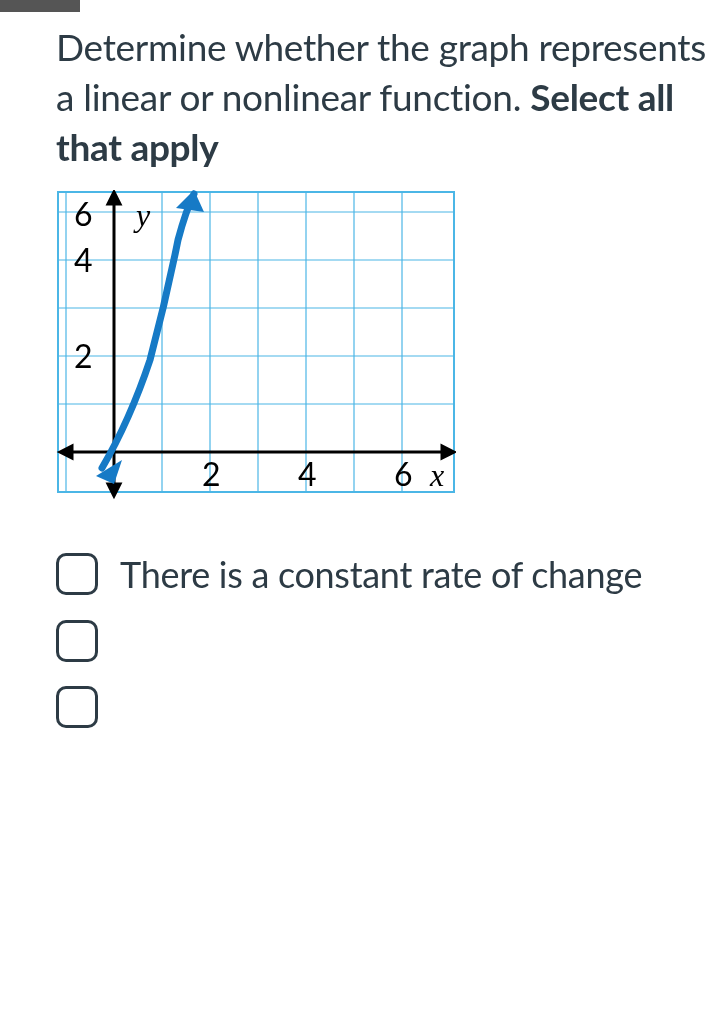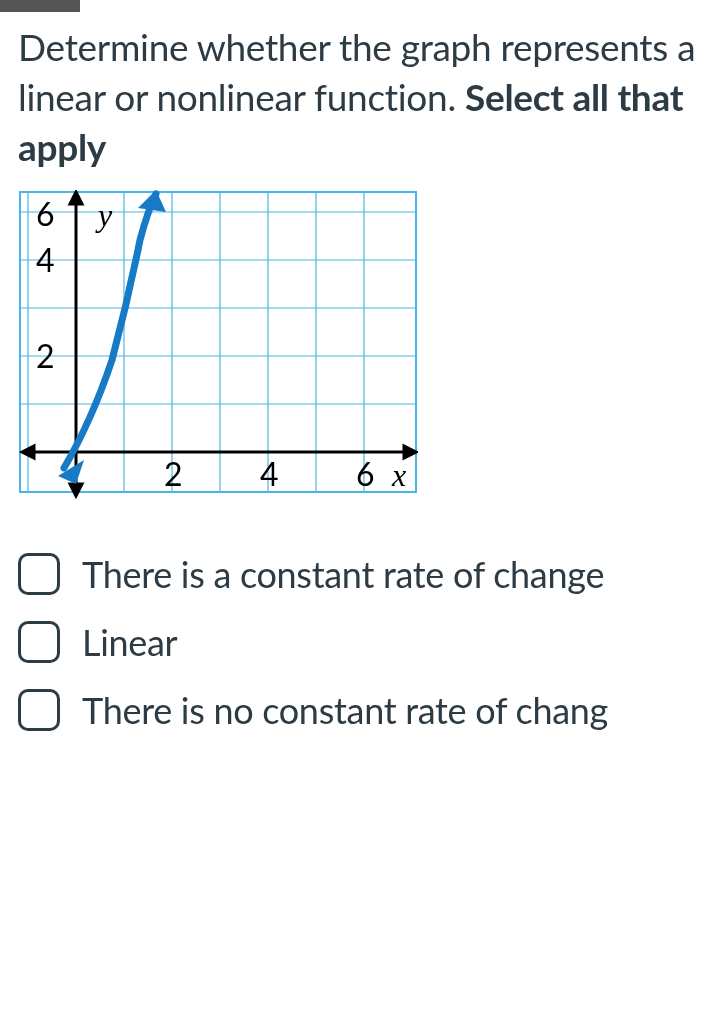--- a/index.html
+++ b/index.html
@@ -10,21 +10,21 @@
     width: 725px;
     padding: 0;
   }
   .topbar {
     width: 80px;
     height: 12px;
     background: #555;
     margin-bottom: 10px;
   }
   .content {
-    padding: 0 10px 0 18px;
+    padding: 0 10px 0 56px;
   }
   .question {
     font-size: 37px;
     line-height: 1.35;
     color: #2d3b45;
     margin-bottom: 18px;
     letter-spacing: -0.3px;
   }
   .question .bold { font-weight: 700; }
   .graph-wrap {
@@ -117,21 +117,19 @@
     </svg>
   </div>
 
   <div class="options">
     <div class="option">
       <div class="chk"></div>
       <span class="opt-label">There is a constant rate of change</span>
     </div>
     <div class="option">
       <div class="chk"></div>
-      <span class="opt-label">Linear</span>
     </div>
     <div class="option">
       <div class="chk"></div>
-      <span class="opt-label">There is no constant rate of chang</span>
     </div>
   </div>
 
 </div>
 
 </body></html>

